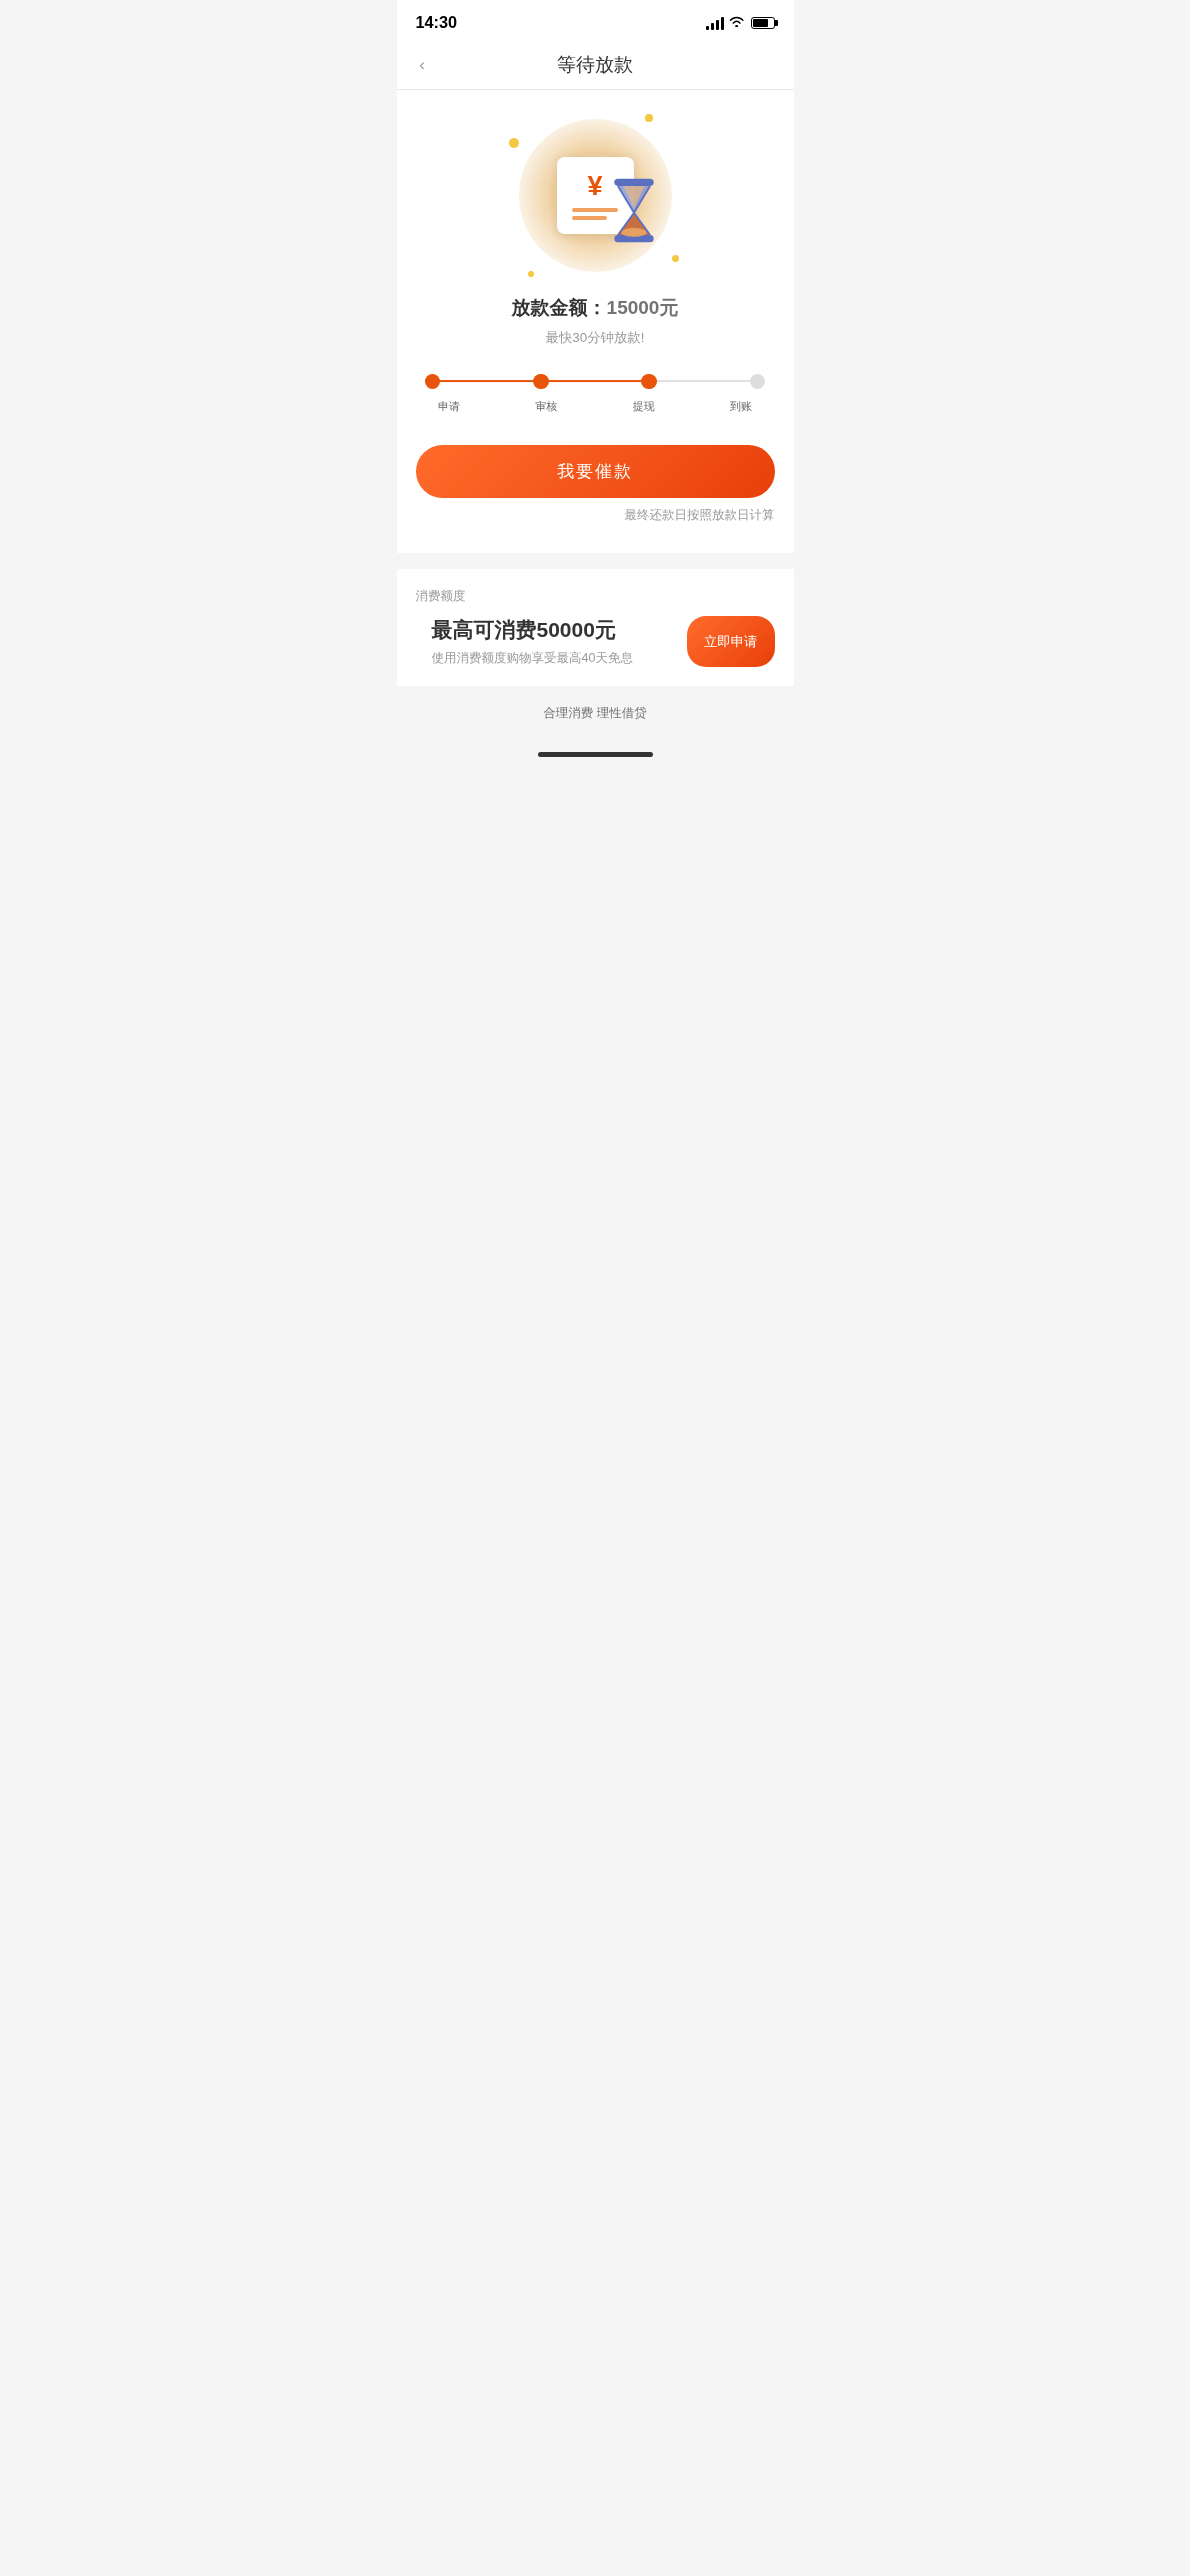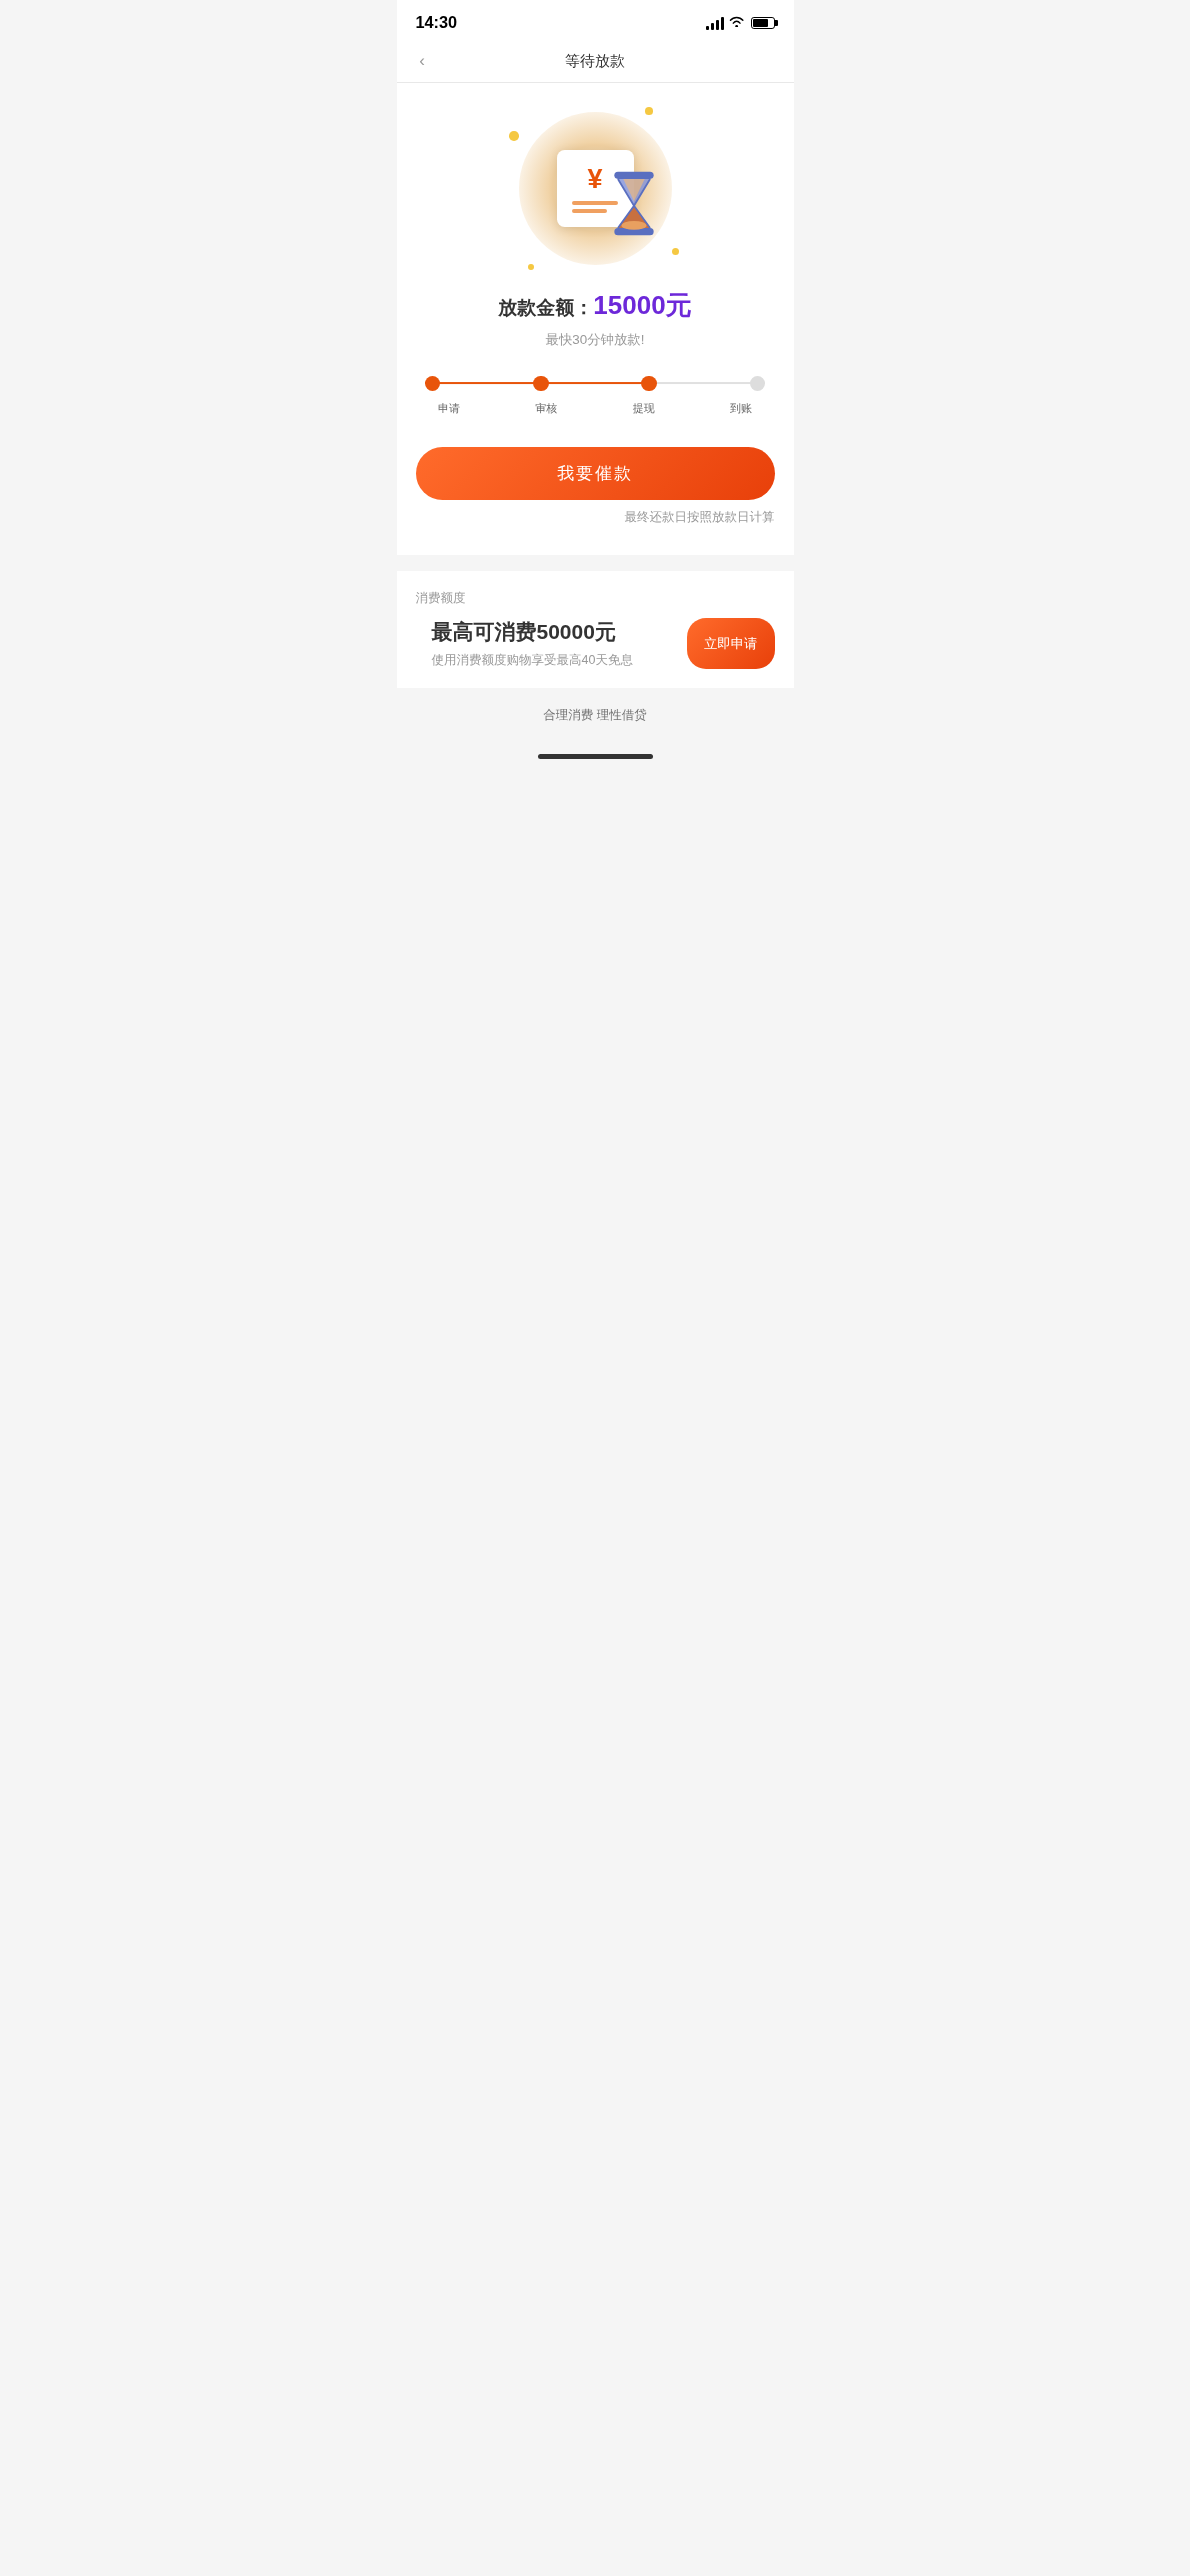--- a/index.html
+++ b/index.html
@@ -100,21 +100,21 @@
     .back-btn {
       position: absolute;
       left: 19px;
       color: #999;
       font-size: 17px;
       cursor: pointer;
       padding: 3.8px;
     }
 
     .nav-title {
-      font-size: 15px;
+      font-size: 19px;
       font-weight: 500;
       color: #333;
     }
 
     .main-content {
       background: #fff;
       padding: 29px 19px 29px;
     }
 
     .illustration-container {
@@ -236,22 +236,22 @@
     }
 
     .amount-label {
       font-size: 19px;
       font-weight: 700;
       color: #333;
       margin-bottom: 7.7px;
     }
 
     .amount-value {
-      color: #6d28d9;
-      font-size: 26px;
+      color: #737373;
+      font-size: 19px;
     }
 
     .amount-subtitle {
       font-size: 13.4px;
       color: #999;
     }
 
     .progress-section {
       margin-bottom: 31px;
       padding: 0 9.6px;

